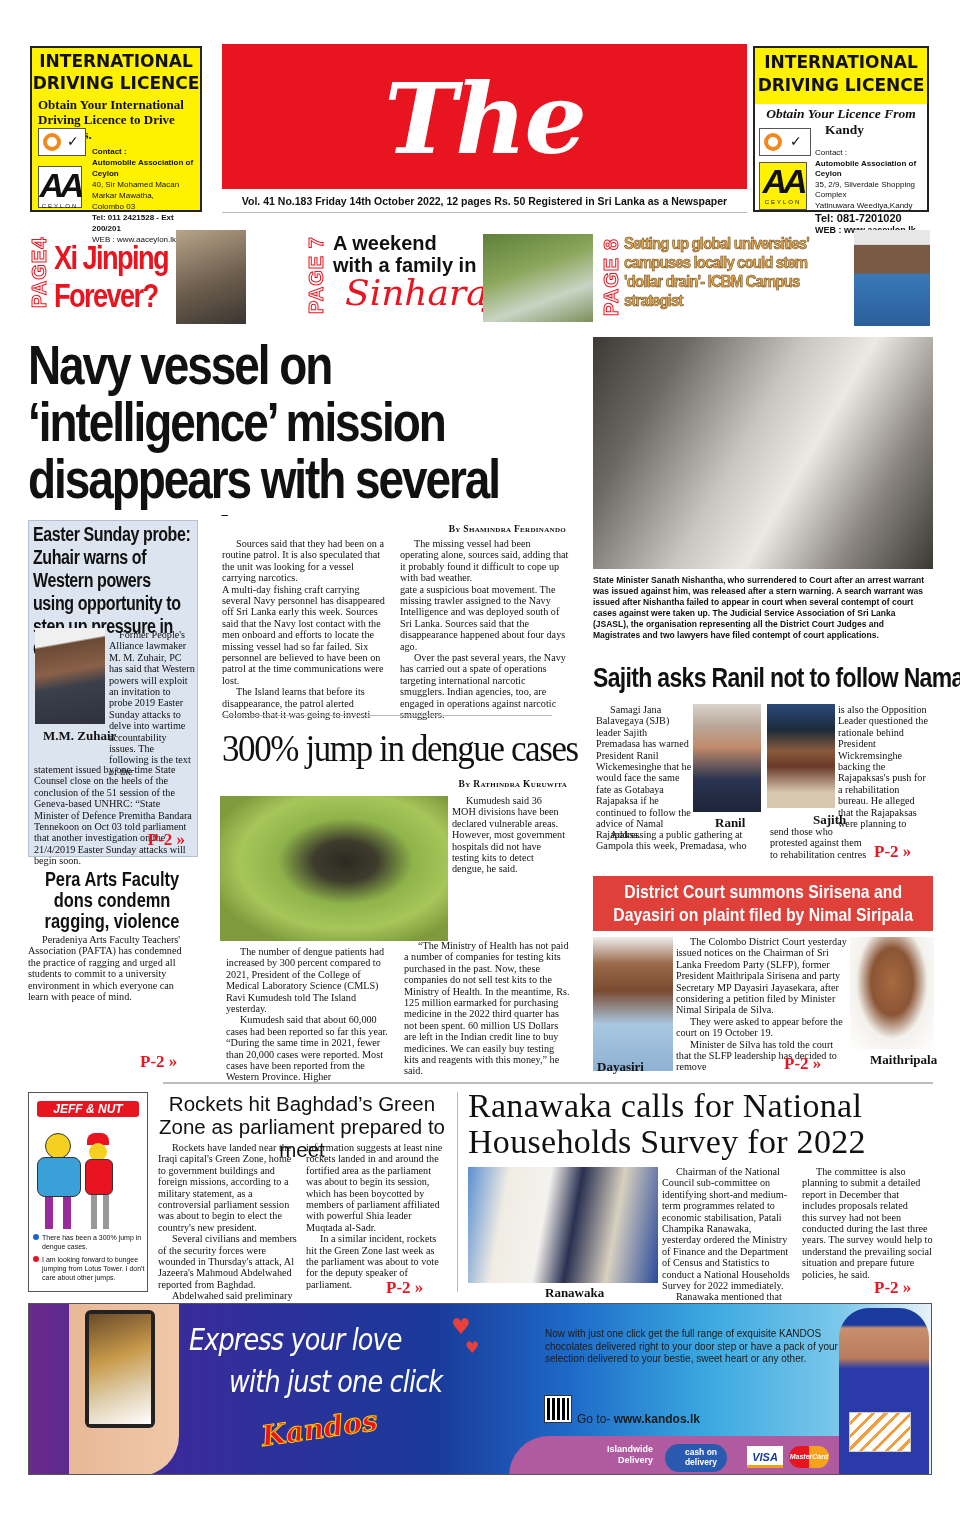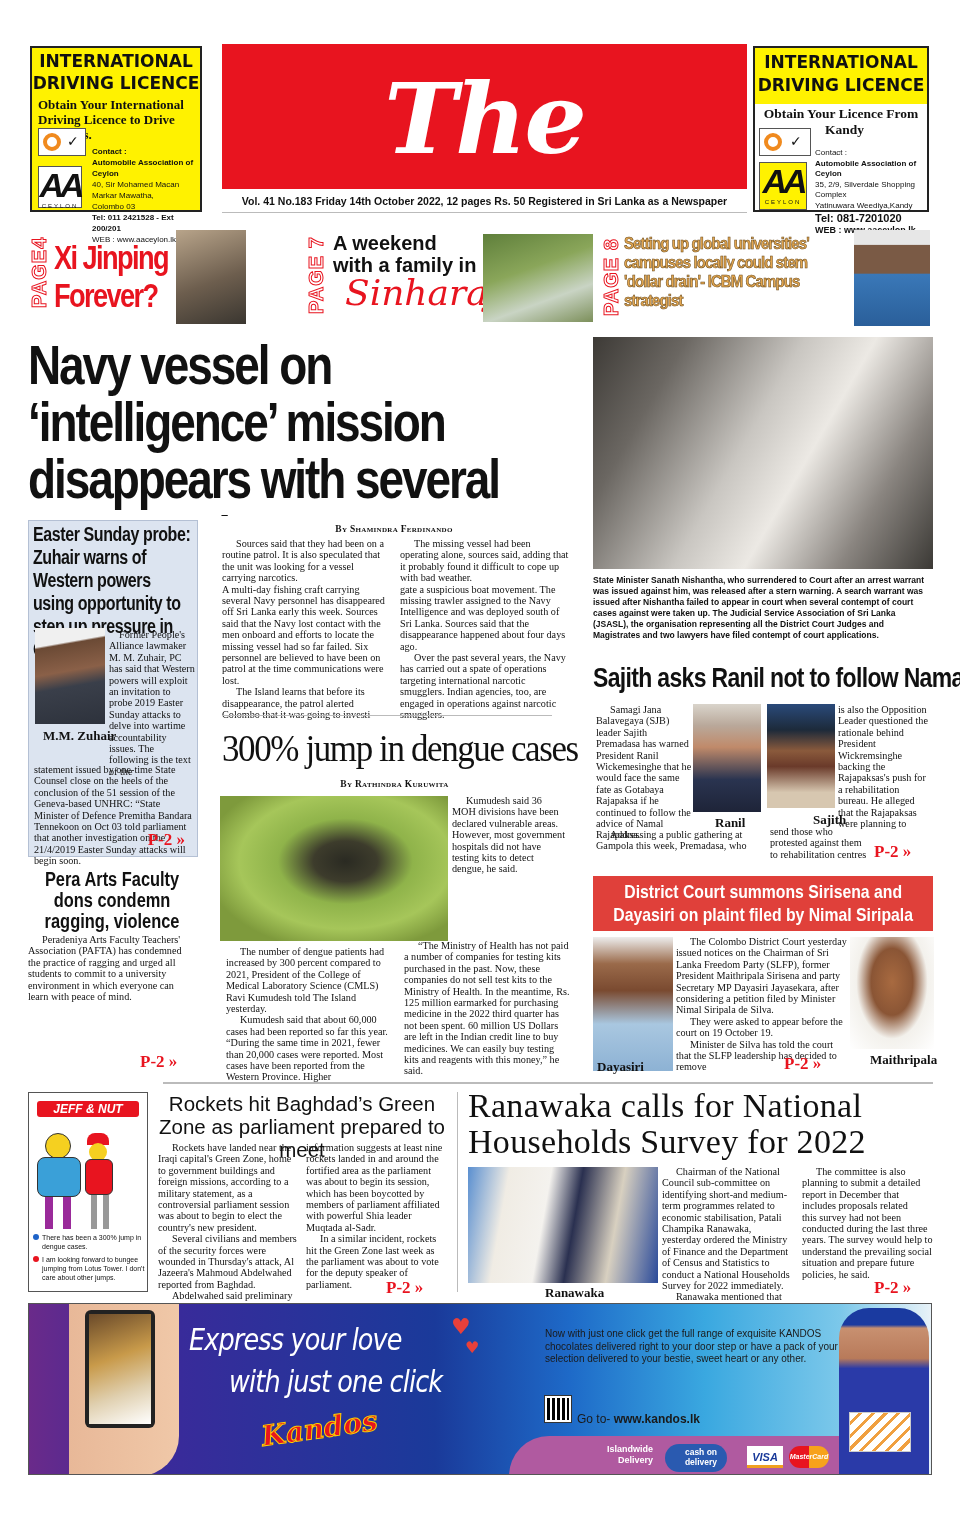--- a/index.html
+++ b/index.html
@@ -22,21 +22,21 @@
   .masthead span { color: #fff; font-family: "DejaVu Serif", serif; font-weight: bold; font-style: italic; font-size: 98px; letter-spacing: -2px; display: block; text-align: center; line-height: 150px; }
   .dateline { font-family: "Liberation Sans", sans-serif; font-weight: bold; font-size: 10.5px; text-align: center; }
 
   .teaser { font-family: "Liberation Sans", sans-serif; font-weight: bold; }
   .vert { position: absolute; transform: rotate(-90deg); transform-origin: left top; font-family: "Liberation Sans", sans-serif; font-weight: bold; color: #fff; -webkit-text-stroke: 1px #e8141f; font-size: 20px; letter-spacing: 1px; }
 
   .photo { position: absolute; overflow: hidden; }
   .headline-main { font-family: "Liberation Sans", sans-serif; font-weight: bold; font-size: 56px; line-height: 57px; letter-spacing: -2.5px; transform: scaleX(0.82); transform-origin: left top; width: 680px; }
   .body { font-family: "Liberation Serif", serif; font-size: 10.2px; line-height: 11.4px; text-align: left; }
   .body p { text-indent: 14px; }
-  .byline { font-family: "Liberation Serif", serif; font-weight: bold; font-size: 9.5px; letter-spacing: .3px; text-align: center; font-variant: small-caps; }
+  .byline { font-family: "Liberation Serif", serif; font-weight: bold; font-size: 9.5px; letter-spacing: .3px; text-align: right; font-variant: small-caps; }
   .caption { font-family: "Liberation Sans", sans-serif; font-weight: bold; font-size: 8.5px; line-height: 11px; }
   .pg { font-family: "Liberation Serif", serif; font-weight: bold; color: #e8141f; font-size: 17px; }
   .rule-h { position: absolute; height: 2px; background: #bbb; }
   .rule-v { position: absolute; width: 1px; background: #bbb; }
   .cap-name { font-family: Liberation Serif, serif; font-weight: bold; font-size: 13px; }
 </style>
 </head>
 <body>
 
 <div class="abs ear" style="left:30px;top:46px;width:172px;height:166px;">
@@ -65,21 +65,21 @@
   <span>The Island</span>
 </div>
 <div class="abs dateline" style="left:222px;top:195px;width:525px;">Vol. 41 No.183 Friday 14th October 2022, 12 pages Rs. 50 Registered in Sri Lanka as a Newspaper</div>
 <div class="rule-h" style="left:222px;top:212px;width:525px;height:1px;"></div>
 
 <div class="abs" style="left:753px;top:46px;width:176px;height:166px;border:2px solid #222;background:#fff;">
   <div style="background:#fff200;height:56px;">
     <h3 class="ear" style="border:none;font-family:'DejaVu Sans',sans-serif;font-weight:bold;font-size:17px;text-align:center;line-height:23px;padding-top:3px;">INTERNATIONAL</h3>
     <h3 style="font-family:'DejaVu Sans',sans-serif;font-weight:bold;font-size:17px;text-align:center;line-height:23px;">DRIVING LICENCE</h3>
   </div>
-  <div class="serif" style="font-weight:bold;font-size:13.5px;text-align:center;margin-top:2px;">Obtain Your Licence From</div>
+  <div class="serif" style="font-weight:bold;font-size:13.5px;text-align:center;margin-top:2px;font-style:italic;">Obtain Your Licence From</div>
   <div class="serif" style="font-weight:bold;font-size:13.5px;margin-left:70px;">Kandy</div>
   <div class="logo-box" style="left:4px;top:80px;width:52px;height:28px;">
     <div style="position:absolute;left:4px;top:4px;width:18px;height:18px;border-radius:50%;border:4px solid #f08a1e;"></div>
     <div style="position:absolute;left:30px;top:4px;font-size:14px;font-family:'DejaVu Sans',sans-serif;">✓</div>
   </div>
   <div class="logo-box" style="left:4px;top:114px;width:48px;height:48px;background:#fff200;">
     <div class="aa-logo">AA</div>
     <div class="aa-sub">CEYLON</div>
   </div>
   <div class="sans" style="position:absolute;left:60px;top:100px;width:116px;font-size:8px;line-height:10.5px;">

